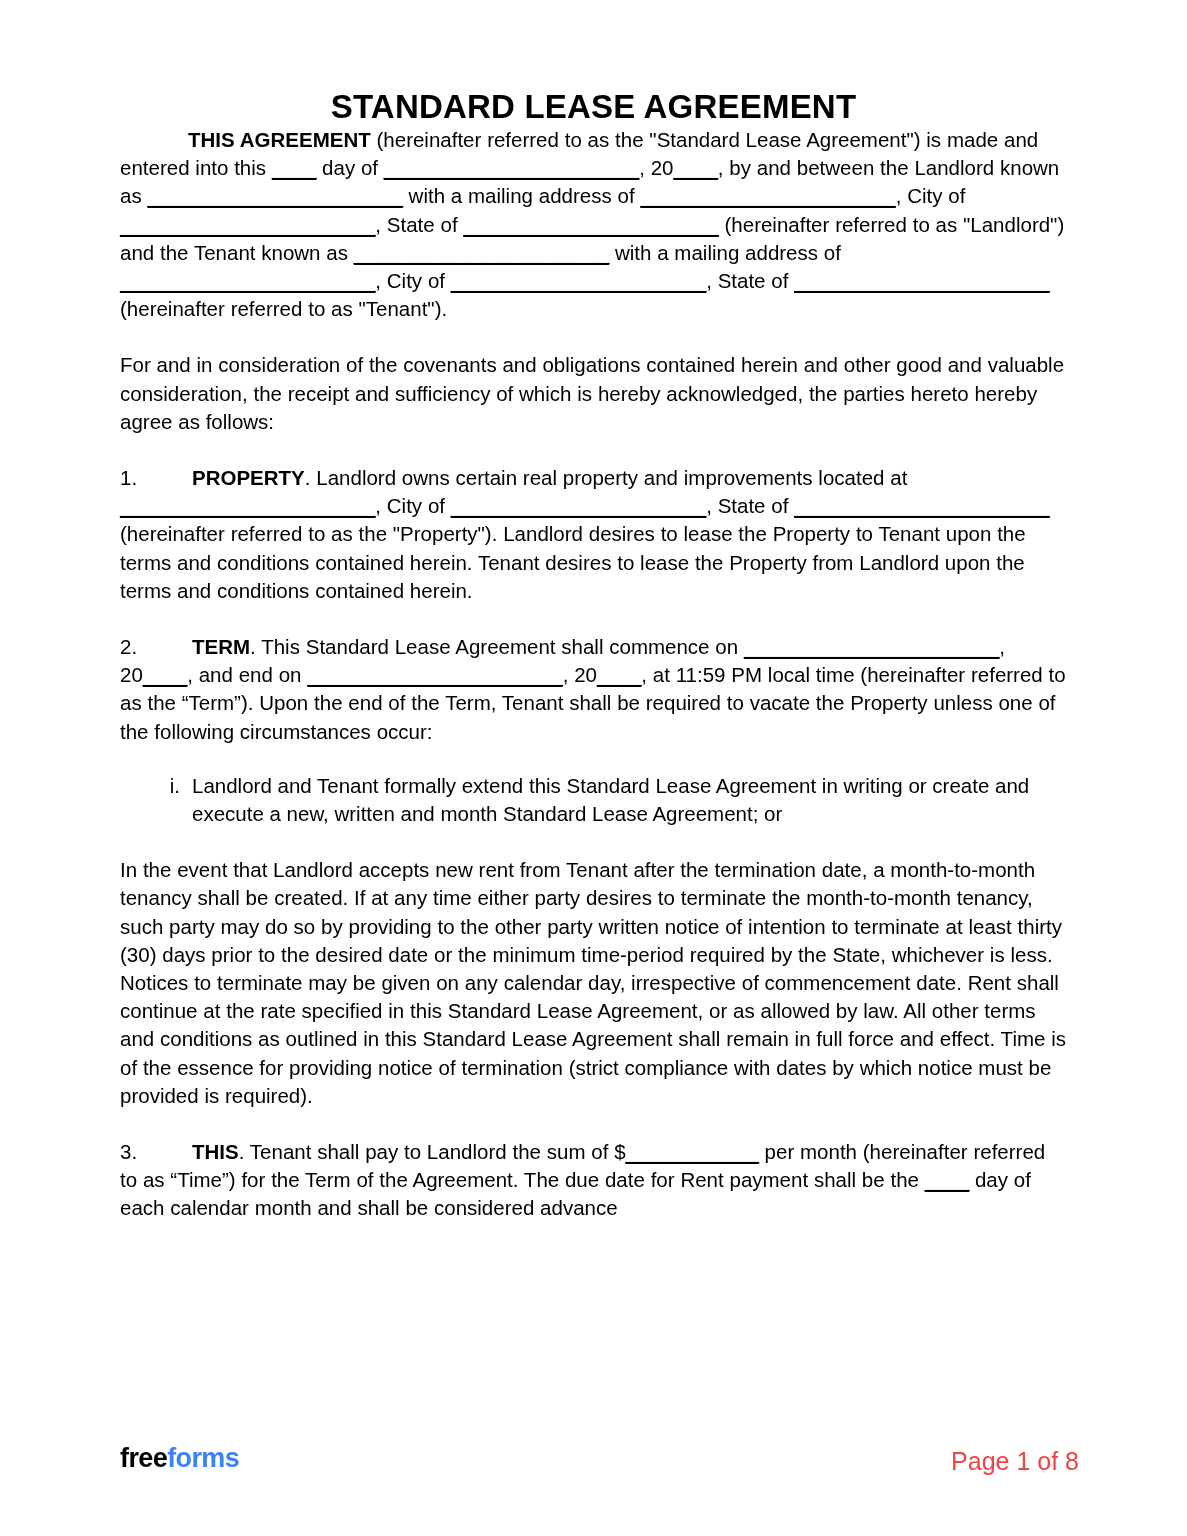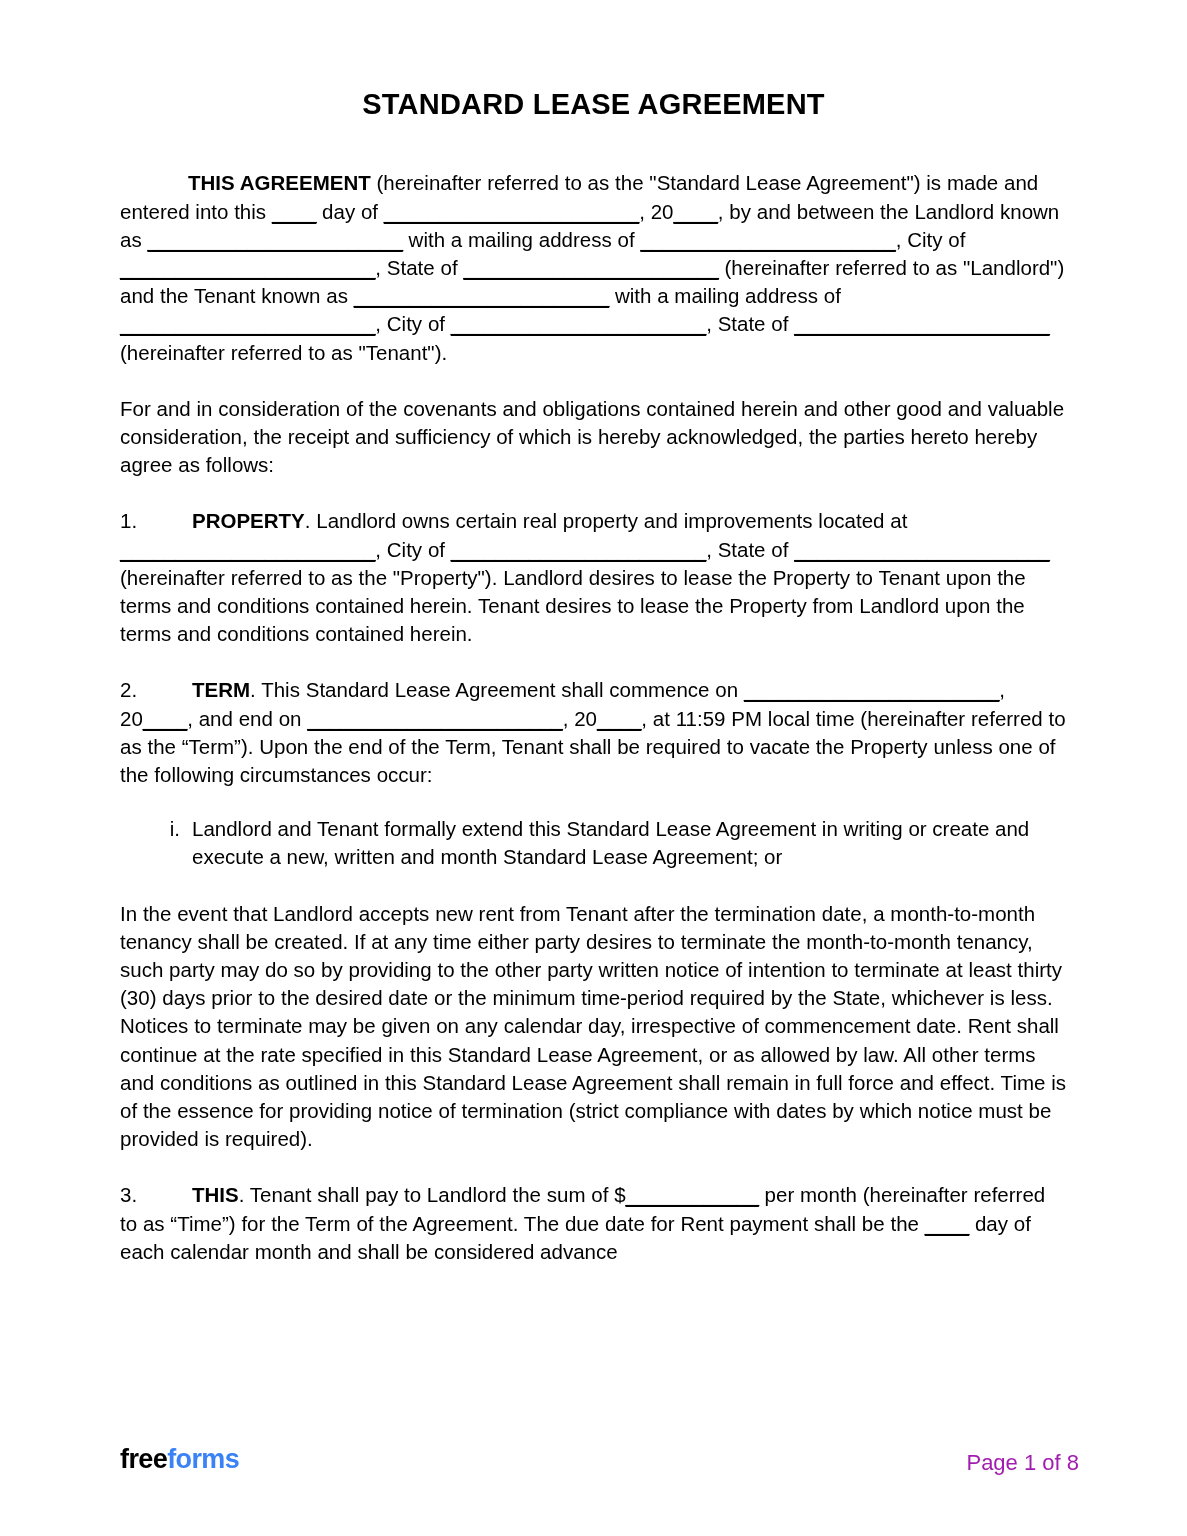--- a/index.html
+++ b/index.html
@@ -18,41 +18,40 @@
   .page {
     position: relative;
     width: 1187px;
     height: 1536px;
     box-sizing: border-box;
     padding: 0 120px 0 120px;
     background: #ffffff;
   }
   .doc-title {
     text-align: center;
-    font-size: 29px;
+    font-size: 33px;
     font-weight: bold;
     letter-spacing: 0.2px;
     margin: 0;
     padding-top: 88px;
     line-height: 1.15;
   }
   .body-text {
     font-size: 20.5px;
     line-height: 28.2px;
     text-align: left;
     margin: 0;
     word-spacing: 0.1px;
   }
   .para {
     margin: 0;
   }
   .gap-lg { height: 28px; }
   .gap-md { height: 26px; }
   .first-para {
-    margin-top: 48px;
   }
   .indent-first {
     display: inline-block;
     width: 68px;
   }
   b, .bold { font-weight: bold; }
   .num {
     display: inline-block;
     width: 72px;
   }
@@ -94,22 +93,22 @@
   }
   .logo {
     font-size: 27px;
     font-weight: bold;
     letter-spacing: -0.6px;
     line-height: 1;
   }
   .logo-free { color: #000000; }
   .logo-forms { color: #3b82f6; }
   .page-num {
-    font-size: 22px;
-    color: #a21caf;
+    font-size: 25px;
+    color: #ef4444;
     margin-top: 7px;
   }
 </style>
 </head>
 <body>
 
 <div class="page">
 
   <h1 class="doc-title">STANDARD LEASE AGREEMENT</h1>
 

